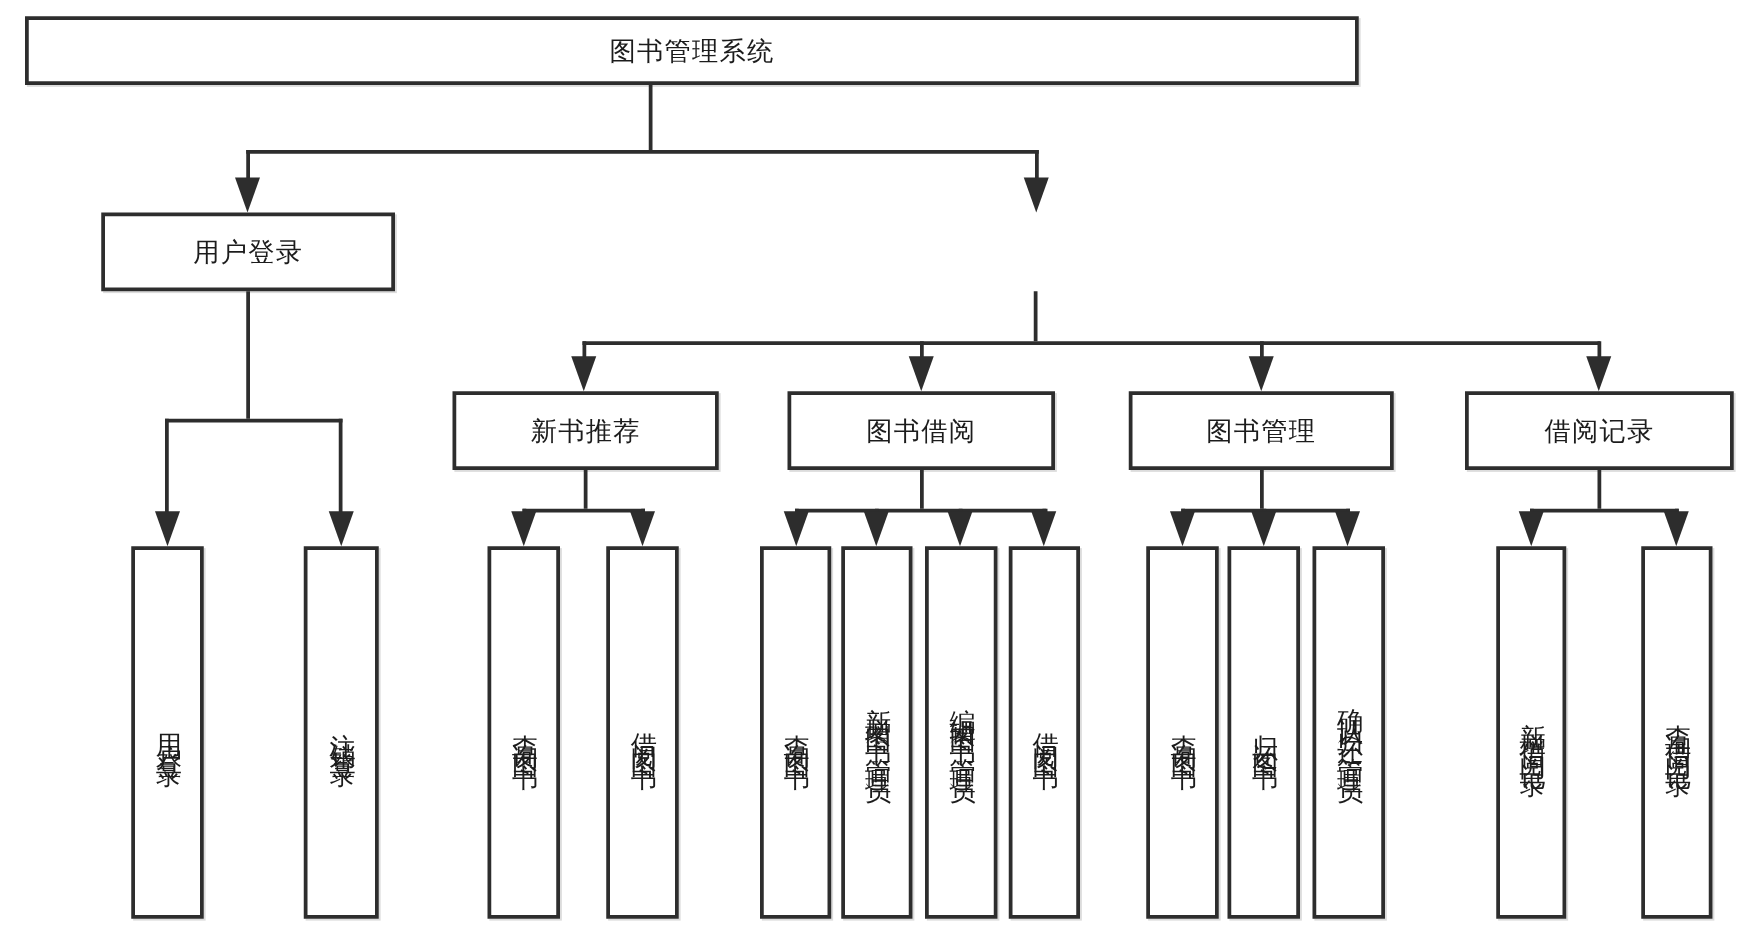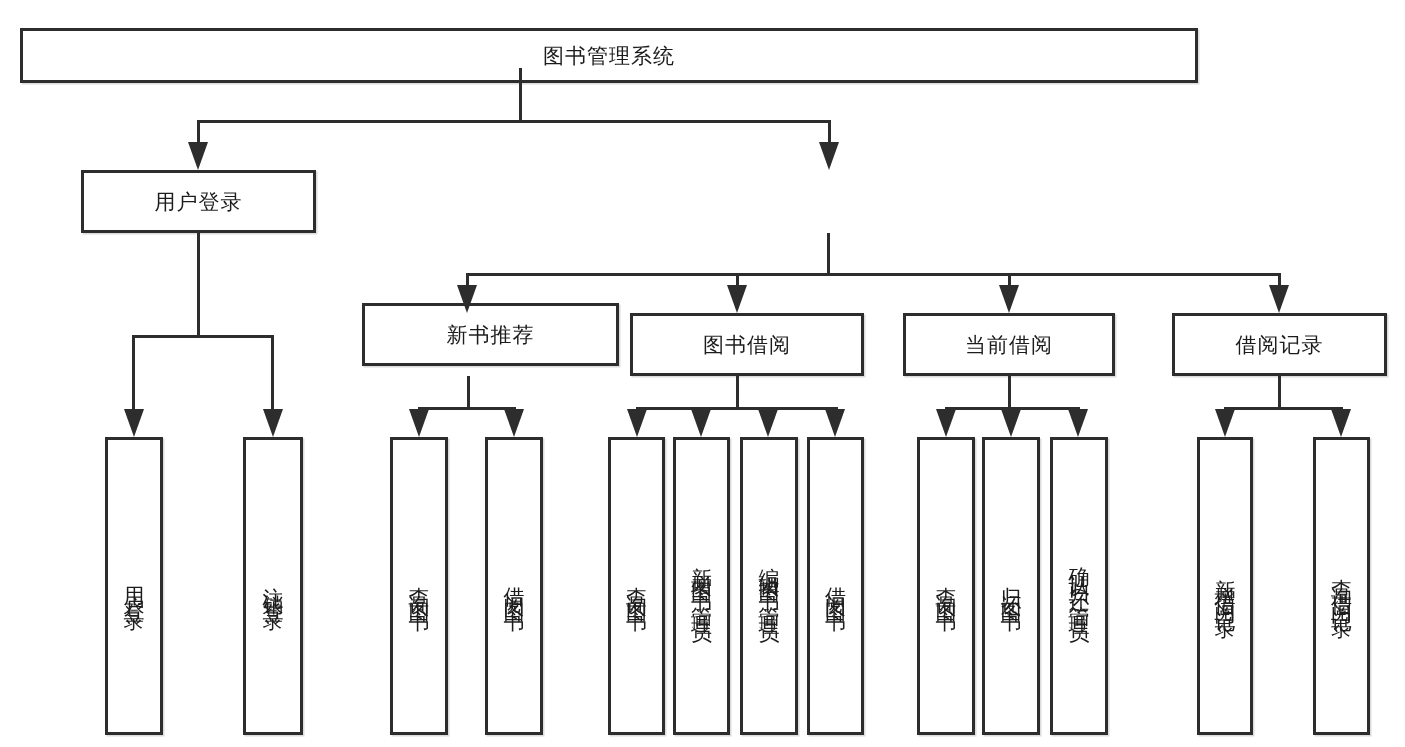--- a/index.html
+++ b/index.html
@@ -53,39 +53,39 @@
     letter-spacing: 1px;
     white-space: nowrap;
     text-shadow: 0 0 2px #ffffff;
   }
 </style>
 </head>
 <body>
 
 <div class="canvas">
 
-  <div class="box" style="left:20px;top:28px;width:1178px;height:55px">
+  <div class="box" style="left:20px;top:13px;width:1067px;height:55px">
     <span class="hlabel">图书管理系统</span>
   </div>
 
   <div class="box" style="left:81px;top:170px;width:235px;height:63px">
     <span class="hlabel">用户登录</span>
   </div>
 
 
-  <div class="box" style="left:362px;top:303px;width:257px;height:63px">
+  <div class="box" style="left:362px;top:313px;width:213px;height:63px">
     <span class="hlabel">新书推荐</span>
   </div>
 
-  <div class="box" style="left:630px;top:313px;width:234px;height:63px">
+  <div class="box" style="left:630px;top:313px;width:214px;height:63px">
     <span class="hlabel">图书借阅</span>
   </div>
 
   <div class="box" style="left:903px;top:313px;width:212px;height:63px">
-    <span class="hlabel">当前借阅</span>
+    <span class="hlabel">图书管理</span>
   </div>
 
   <div class="box" style="left:1172px;top:313px;width:215px;height:63px">
     <span class="hlabel">借阅记录</span>
   </div>
 
   <div class="box leaf" style="left:105px;top:437px;width:58px;height:298px">
     <span class="vtext">用户登录</span>
   </div>
 

